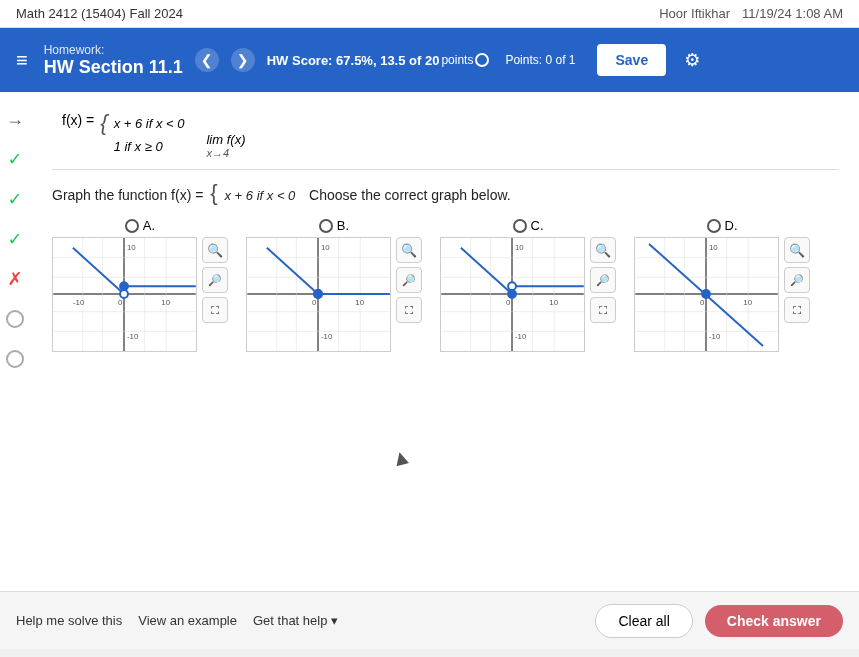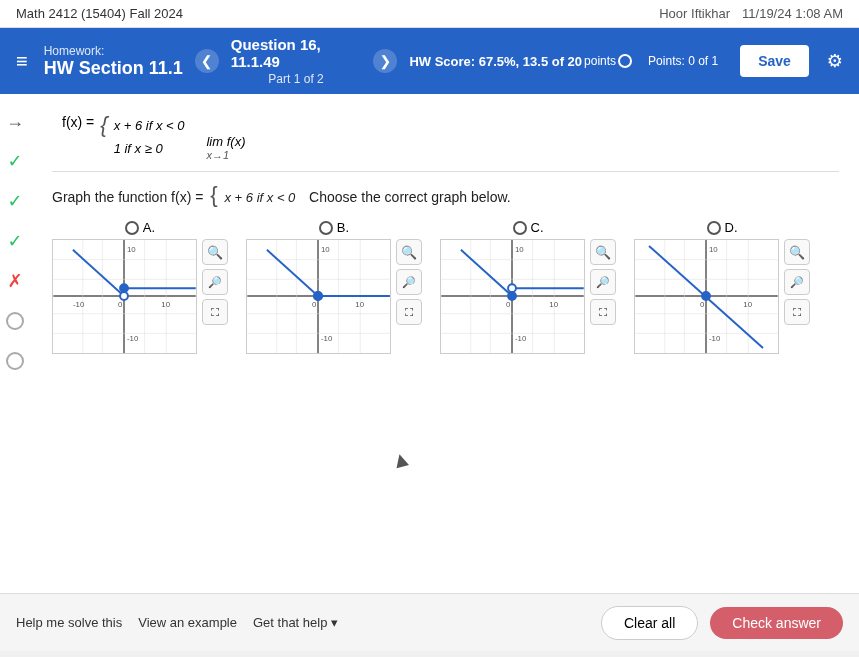--- a/index.html
+++ b/index.html
@@ -162,21 +162,21 @@
       color: #000000;
     }
     .check-btn {
       background: #d45f6a;
       border: none;
       border-radius: 20px;
       padding: 8px 22px;
       font-size: 14px;
       cursor: pointer;
       color: #fff;
-      font-weight: normal;
+      font-weight: bold;
     }
 
     
     .grid-line-h, .grid-line-v { stroke: #ddd; stroke-width: 0.5; }
     .axis-line { stroke: #555; stroke-width: 1.5; }
     .function-line { stroke: #2563c7; stroke-width: 2; fill: none; }
     .dot-open { fill: #fff; stroke: #2563c7; stroke-width: 2; }
     .dot-closed { fill: #2563c7; stroke: #2563c7; stroke-width: 2; }
 
     
@@ -203,26 +203,20 @@
 
 <div class="header">
   <span class="header-menu-icon">≡</span>
   <div style="display:flex; flex-direction:column;">
     <span style="font-size:12px; color:rgba(255,255,255,0.85);">Homework:</span>
     <span class="header-title">HW Section 11.1</span>
   </div>
 
   <button class="nav-btn">❮</button>
 
-  <div class="header-question-center">
-    <div class="header-question-nav">
-      <span>Question 16, 11.1.49</span>
-    </div>
-    <span class="header-part">Part 1 of 2</span>
-  </div>
 
   <button class="nav-btn">❯</button>
 
   <div class="header-score-section">
     <span style="font-weight:bold; font-size:13px;">HW Score: 67.5%, 13.5 of 20</span>
     <span style="font-size:12px;">points</span>
     <div class="header-score-row">
       <span class="points-circle"></span>
       <span style="font-size:12px;">Points: 0 of 1</span>
     </div>
@@ -263,21 +257,21 @@
 
     <div class="function-def">
       <span style="font-style:normal; font-size:14px;">f(x) =</span>
       <span style="font-size:22px; line-height:1; color:#555;">{</span>
       <div class="brace-system">
         <span>x + 6  if x &lt; 0</span>
         <span>1  if x ≥ 0</span>
       </div>
       <div style="margin-left:16px;">
         <div style="font-size:13px;margin-top:20px;">lim f(x)</div>
-        <div style="font-size:11px; color:#555;">x→1</div>
+        <div style="font-size:11px; color:#555;">x→4</div>
       </div>
     </div>
 
     <hr class="divider-line">
 
     <div class="graph-question">
       <span>Graph the function f(x) =</span>
       <span style="font-size:22px; color:#555; margin: 0 3px;">{</span>
       <span style="font-style:italic; font-size:13px;">x + 6  if x &lt; 0</span>
       <span style="display:inline-block; width:6px;"></span>

